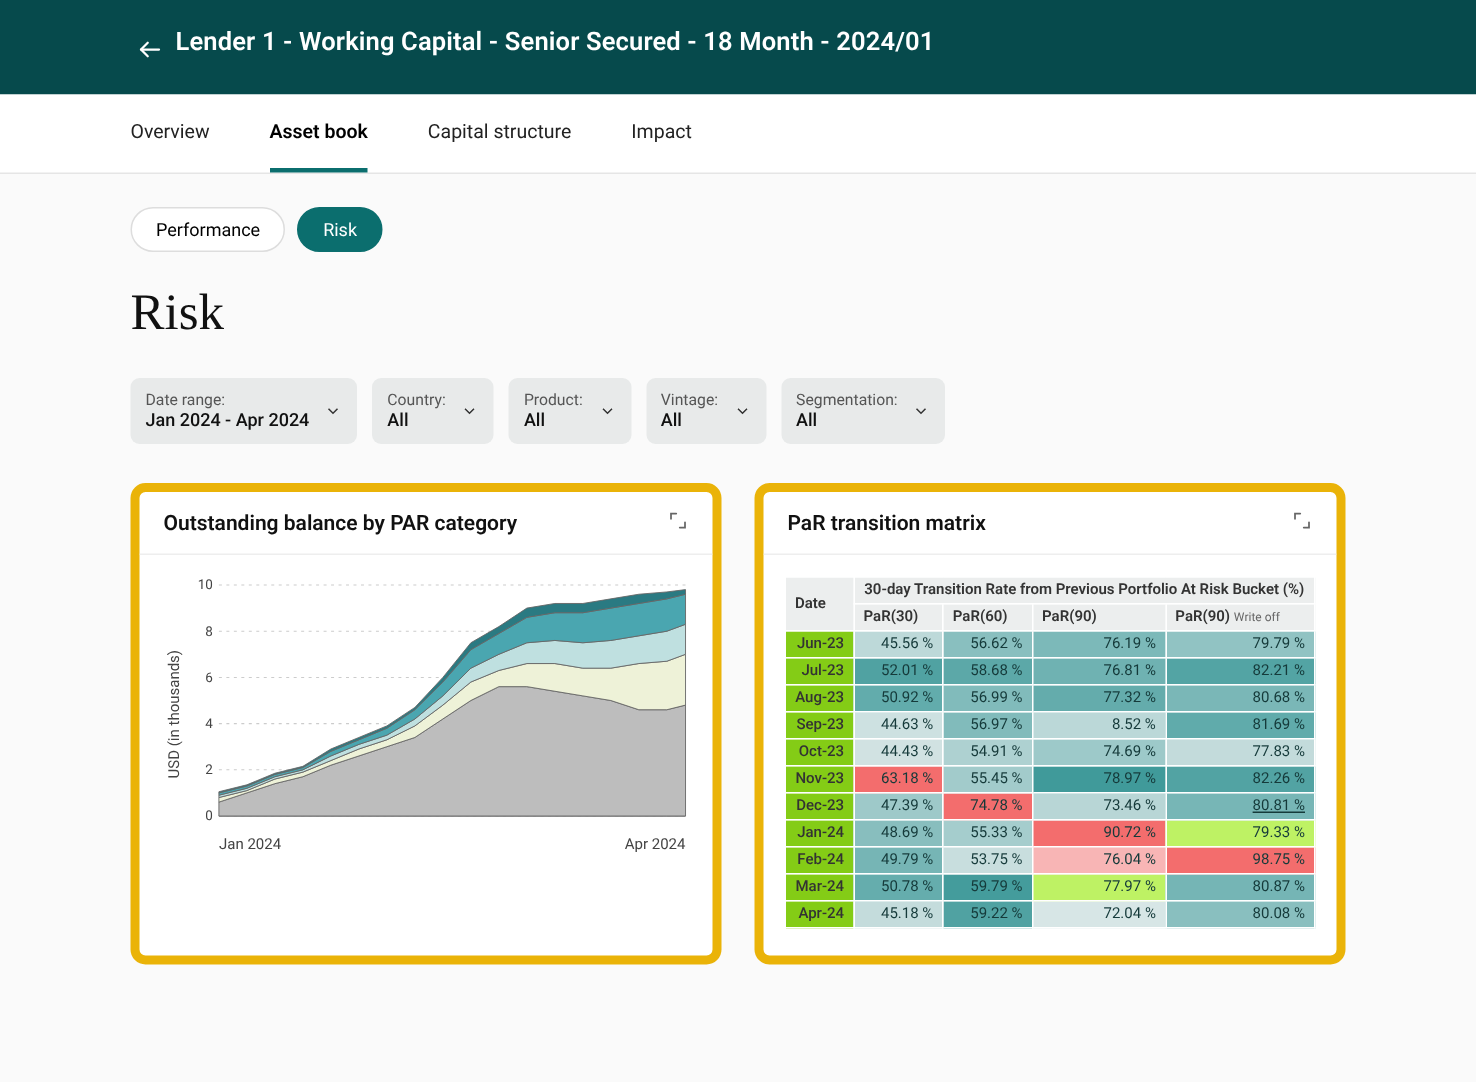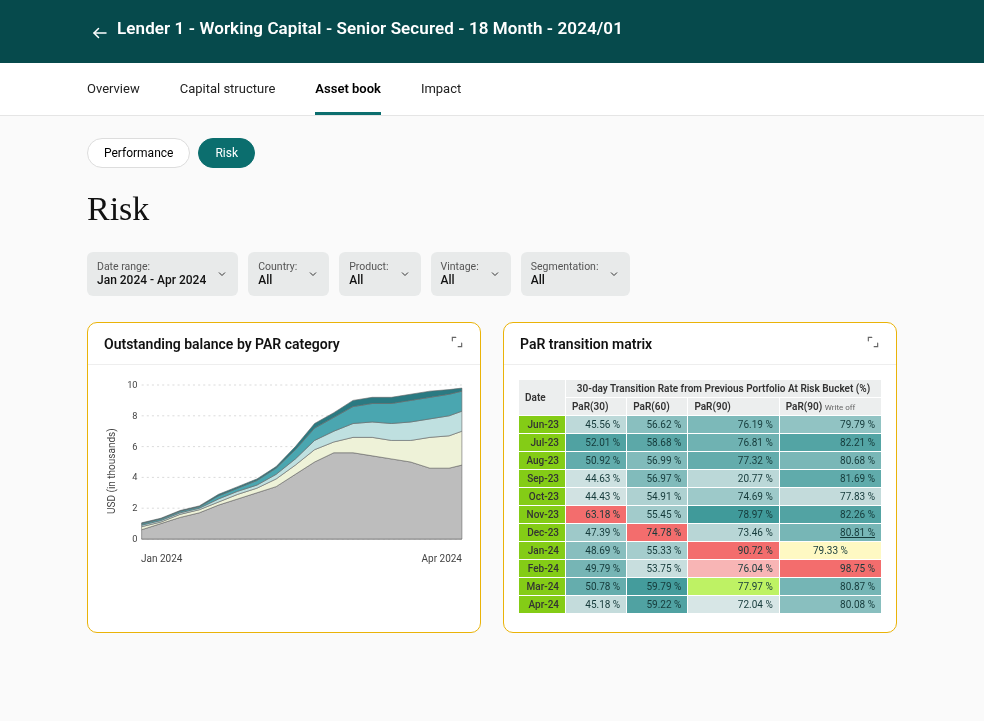--- a/index.html
+++ b/index.html
@@ -32,21 +32,21 @@
   
   .filters { display: flex; gap: 10px; margin-bottom: 26px; }
   .filter { background: #e8eaea; border-radius: 6px; padding: 8px 10px; display: flex; align-items: center; gap: 10px; cursor: pointer; }
   .filter-text { display: flex; flex-direction: column; line-height: 1.25; }
   .filter-label { font-size: 10.5px; color: #555; }
   .filter-value { font-size: 12px; color: #111; font-weight: 500; }
   .filter svg { width: 12px; height: 12px; stroke: #333; }
 
   
   .cards-row { display: flex; gap: 22px; }
-  .card { background: #fff; border: 1px solid #eab308; border-radius: 10px; flex: 1; overflow: hidden; }
+  .card { background: #fff; border: 6px solid #eab308; border-radius: 10px; flex: 1; overflow: hidden; }
   .card-header { display: flex; justify-content: space-between; align-items: center; padding: 12px 16px; border-bottom: 1px solid #eee; }
   .card-title { font-size: 14px; font-weight: 600; color: #111; }
   .expand-btn { background: none; border: none; cursor: pointer; }
   .expand-btn svg { width: 14px; height: 14px; stroke: #666; }
   .card-body { padding: 14px 14px 18px 14px; }
 
   
   .chart-wrap { display: flex; }
   .y-label { writing-mode: vertical-rl; transform: rotate(180deg); font-size: 10px; color: #444; text-align: center; padding-right: 4px; }
   .chart-inner { flex: 1; }
@@ -75,22 +75,22 @@
     </button>
     <div>
       <div class="header-title">Lender 1 - Working Capital - Senior Secured - 18 Month - 2024/01</div>
     </div>
   </div>
 </div>
 
 <div class="tabs">
   <div class="tabs-inner">
     <div class="tab">Overview</div>
+    <div class="tab active">Asset book</div>
     <div class="tab">Capital structure</div>
-    <div class="tab active">Asset book</div>
     <div class="tab">Impact</div>
   </div>
 </div>
 
 <div class="main">
 
   <div class="pill-row">
     <div class="pill">Performance</div>
     <div class="pill active">Risk</div>
   </div>
@@ -231,21 +231,21 @@
                 <td class="date">Aug-23</td>
                 <td style="background: rgb(98, 172, 172); color: rgb(21, 58, 58);">50.92 %</td>
                 <td style="background: rgb(129, 187, 187); color: rgb(21, 58, 58);">56.99 %</td>
                 <td style="background: rgb(100, 172, 172); color: rgb(21, 58, 58);">77.32 %</td>
                 <td style="background: rgb(122, 183, 183); color: rgb(21, 58, 58);">80.68 %</td>
               </tr>
               <tr>
                 <td class="date">Sep-23</td>
                 <td style="background: rgb(205, 225, 225); color: rgb(21, 58, 58);">44.63 %</td>
                 <td style="background: rgb(129, 187, 187); color: rgb(21, 58, 58);">56.97 %</td>
-                <td style="background: rgb(187, 216, 216); color: rgb(21, 58, 58);">20.77 %</td>
+                <td style="background: rgb(187, 216, 216); color: rgb(21, 58, 58);">8.52 %</td>
                 <td style="background: rgb(96, 171, 171); color: rgb(21, 58, 58);">81.69 %</td>
               </tr>
               <tr>
                 <td class="date">Oct-23</td>
                 <td style="background: rgb(209, 226, 226); color: rgb(21, 58, 58);">44.43 %</td>
                 <td style="background: rgb(174, 209, 209); color: rgb(21, 58, 58);">54.91 %</td>
                 <td style="background: rgb(157, 201, 201); color: rgb(21, 58, 58);">74.69 %</td>
                 <td style="background: rgb(195, 219, 219); color: rgb(21, 58, 58);">77.83 %</td>
               </tr>
               <tr>
@@ -260,21 +260,21 @@
                 <td style="background: rgb(158, 201, 201); color: rgb(21, 58, 58);">47.39 %</td>
                 <td style="background: rgb(243, 109, 109); color: rgb(21, 58, 58);">74.78 %</td>
                 <td style="background: rgb(184, 214, 214); color: rgb(21, 58, 58);">73.46 %</td>
                 <td style="background: rgb(119, 182, 182); color: rgb(21, 58, 58); text-decoration: underline;">80.81 %</td>
               </tr>
               <tr>
                 <td class="date">Jan-24</td>
                 <td style="background: rgb(136, 190, 190); color: rgb(21, 58, 58);">48.69 %</td>
                 <td style="background: rgb(165, 205, 205); color: rgb(21, 58, 58);">55.33 %</td>
                 <td style="background: rgb(243, 109, 109); color: rgb(21, 58, 58);">90.72 %</td>
-                <td style="background: #fef9c3; color: rgb(21, 58, 58); text-align: center;">79.33 %</td>
+                <td style="background: #bef264; color: rgb(21, 58, 58);">79.33 %</td>
               </tr>
               <tr>
                 <td class="date">Feb-24</td>
                 <td style="background: rgb(118, 181, 181); color: rgb(21, 58, 58);">49.79 %</td>
                 <td style="background: rgb(200, 222, 222); color: rgb(21, 58, 58);">53.75 %</td>
                 <td style="background: rgb(248, 181, 181); color: rgb(21, 58, 58);">76.04 %</td>
                 <td style="background: rgb(243, 109, 109); color: rgb(21, 58, 58);">98.75 %</td>
               </tr>
               <tr>
                 <td class="date">Mar-24</td>

